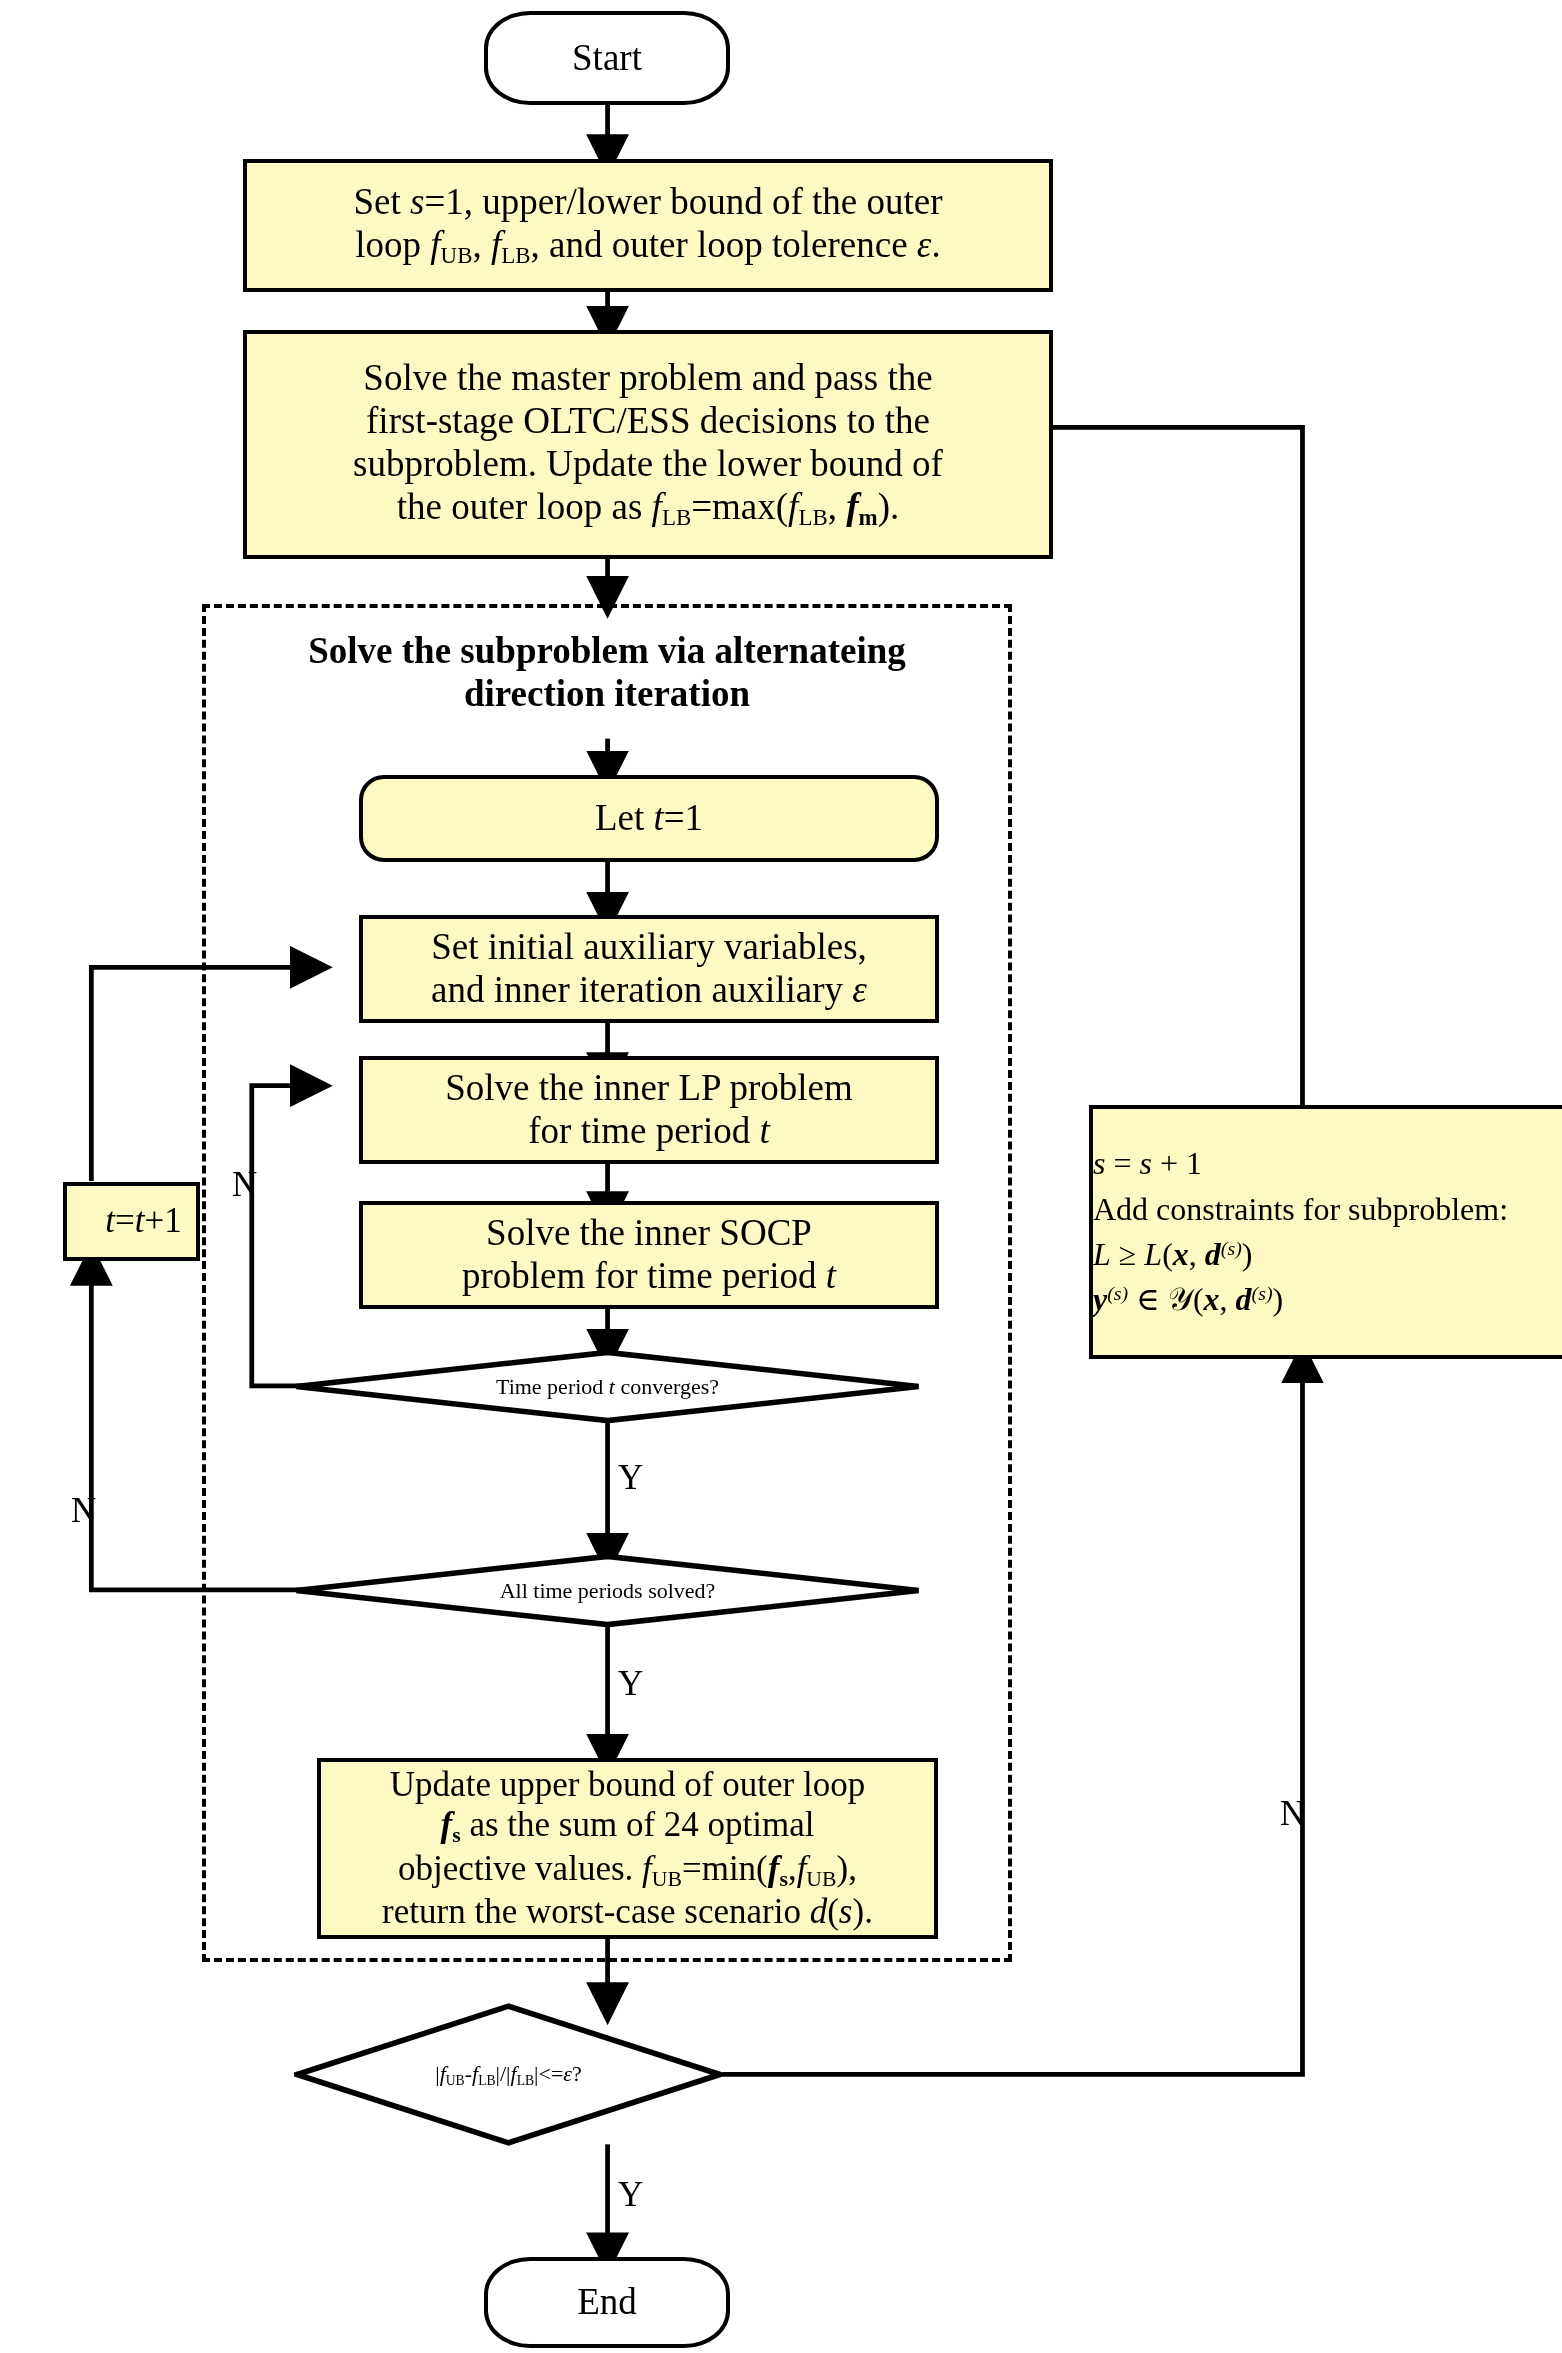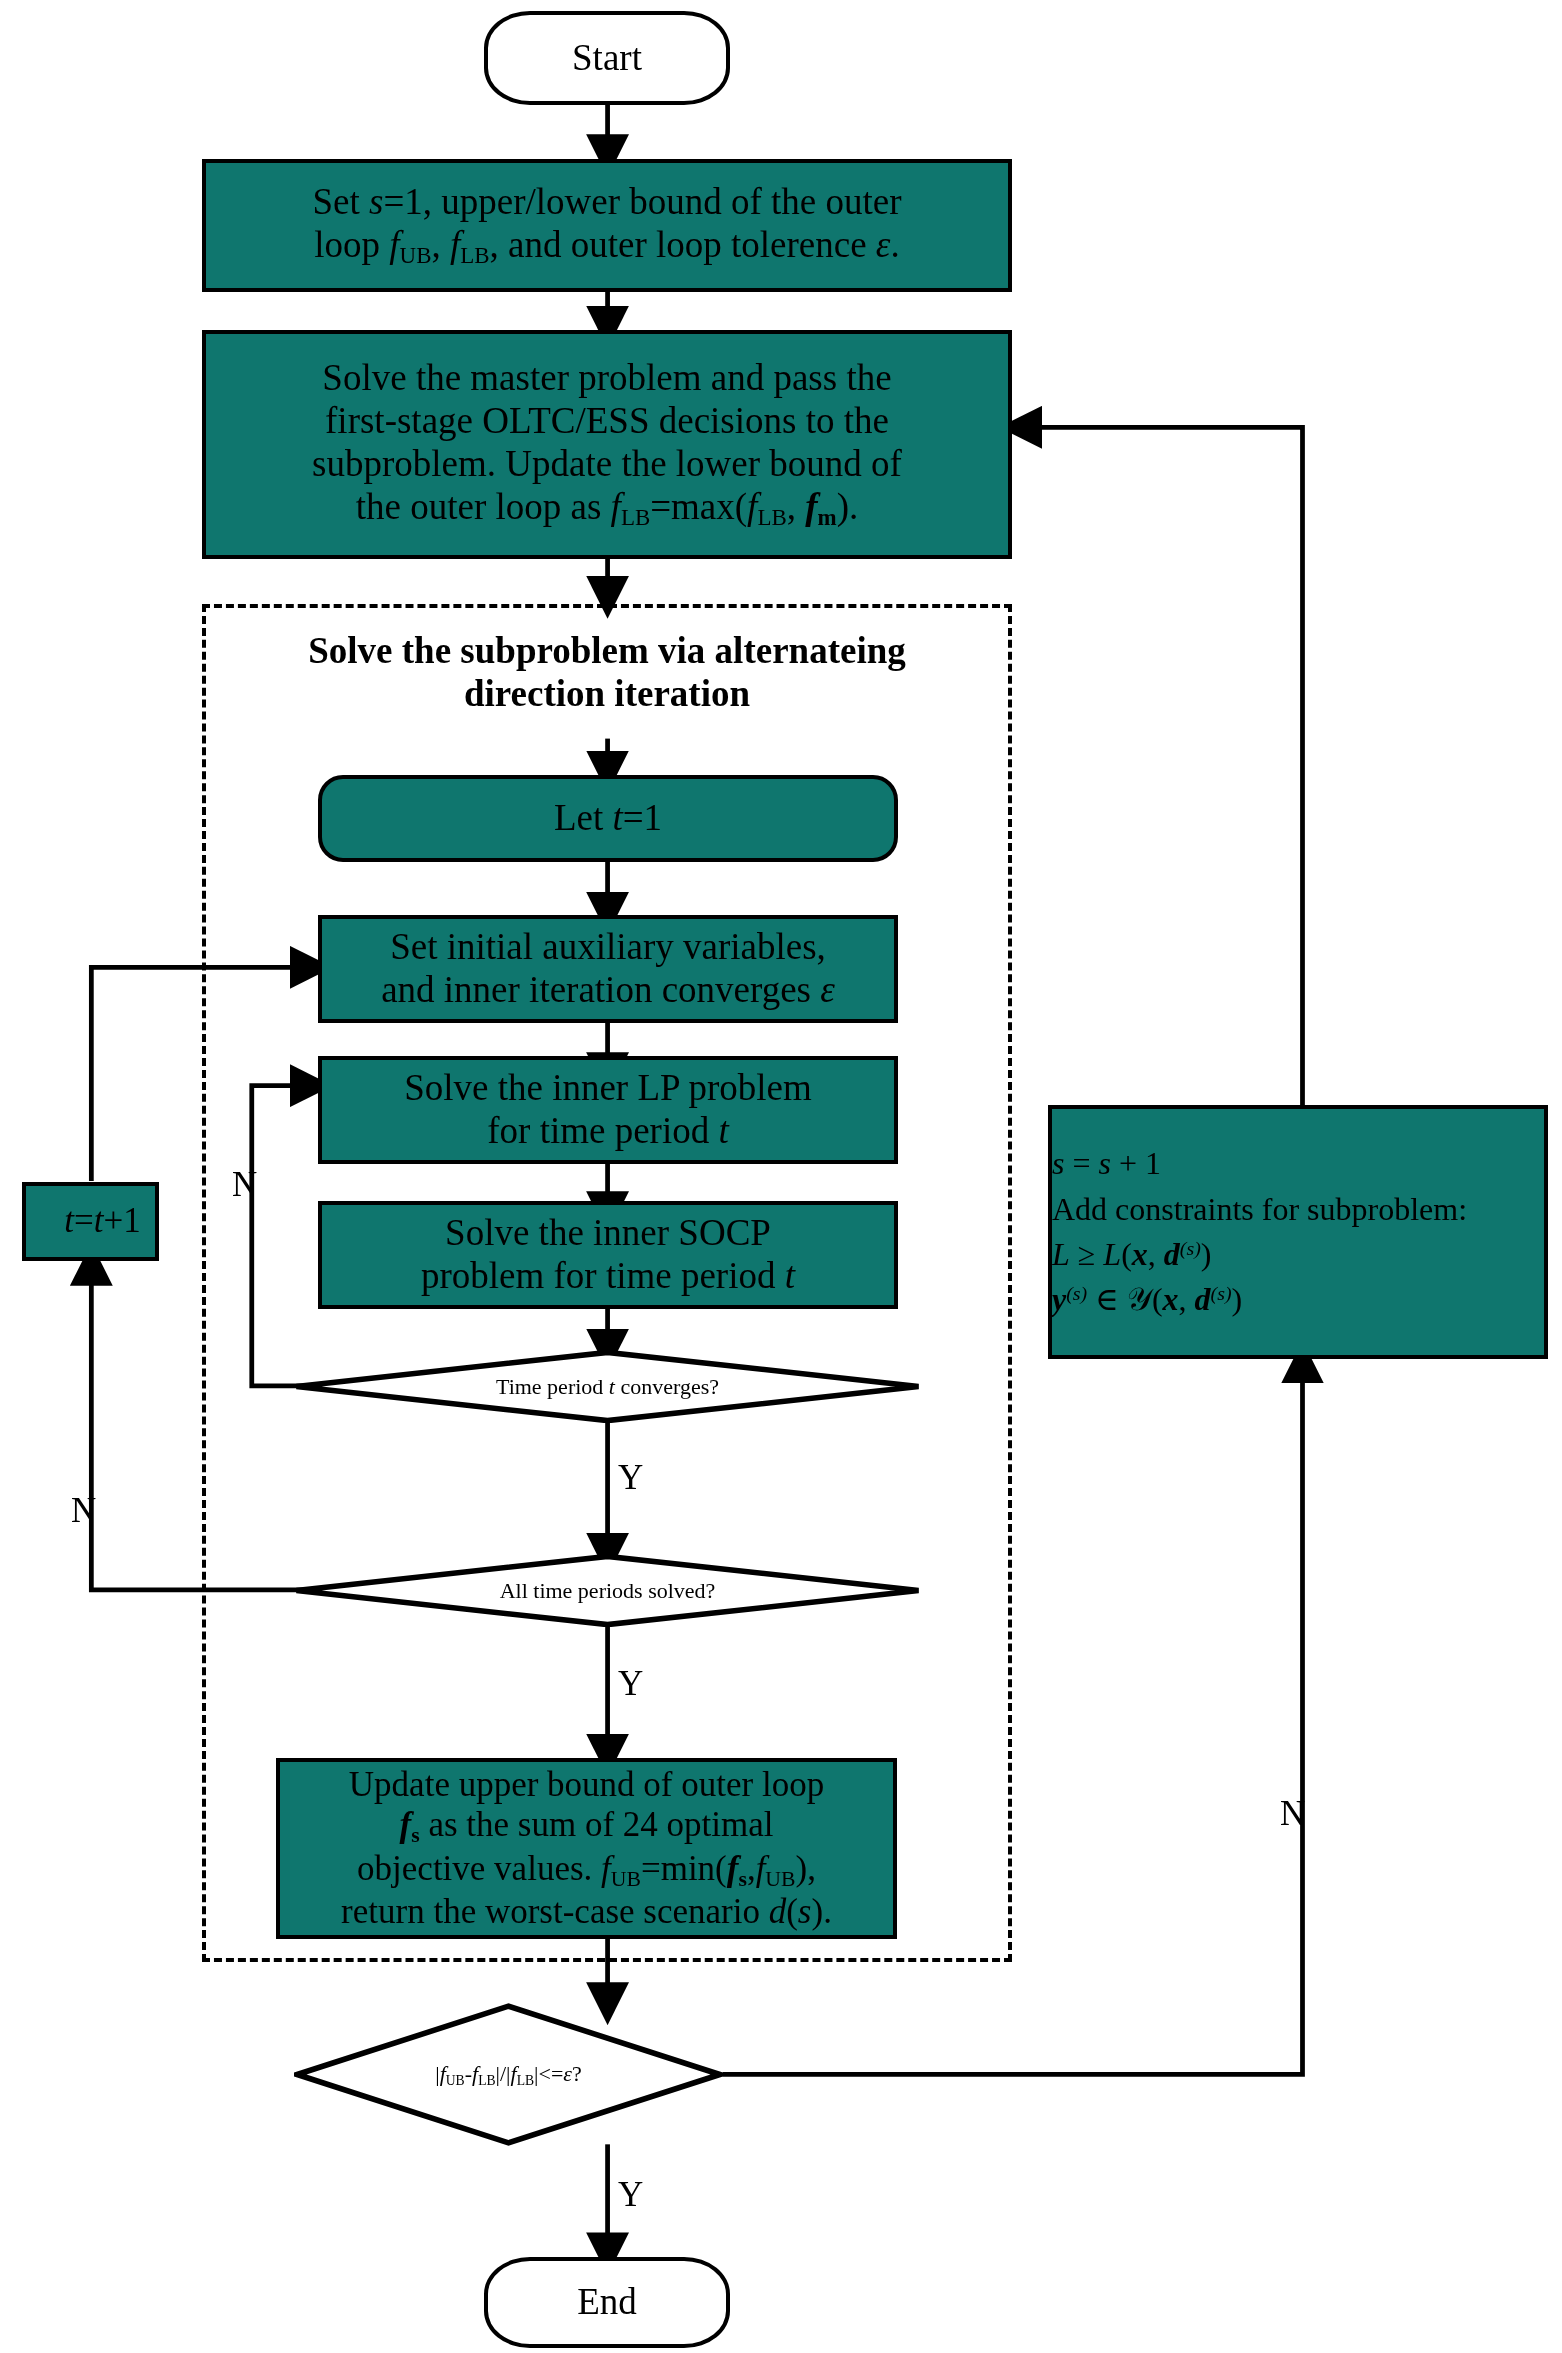--- a/index.html
+++ b/index.html
@@ -1,21 +1,21 @@
 <!DOCTYPE html>
 <html style="font-size:12.7px"><head>
 <meta charset="utf-8">
 <style>
   html,body{margin:0;padding:0;background:#ffffff;}
   #root{
     position:relative;width:1563px;height:2354px;background:#fff;overflow:hidden;
     font-family:"Liberation Serif","DejaVu Serif",serif;color:#000;
   }
   .node{position:absolute;box-sizing:border-box;display:flex;align-items:center;justify-content:center;text-align:center;}
-  .rect{border:4px solid #000;background:#0f766e;}
+  .rect{border:4px solid #000;background:#fef9c3;margin-left:41px;}
   .term{border:4.8px solid #000;background:#fff;border-radius:46px/37px;}
   .dashed{border:4px dashed #000;background:transparent;}
   .txt{line-height:1.16;padding:0 8px;}
   .f40{font-size:32px;}
   .f44{font-size:35px;}
   .f46{font-size:37px;}
   .f42{font-size:33px;}
   .bold{font-weight:bold;}
   sub{font-size:0.62em;vertical-align:-0.28em;}
   sup{font-size:0.62em;vertical-align:0.5em;}
@@ -107,21 +107,21 @@
 
   <div class="node rect" style="left:318px;top:775px;width:580px;height:87px;border-radius:25px;">
     <span class="txt f46">
       <span>Let </span><span class="mi">t</span><span>=1</span>
     </span>
   </div>
 
   <div class="node rect" style="left:318px;top:915px;width:580px;height:108px;">
     <div class="txt f46">
       <span>Set initial auxiliary variables,</span><br>
-      <span>and inner iteration converges </span><span class="mi">ε</span>
+      <span>and inner iteration auxiliary </span><span class="mi">ε</span>
     </div>
   </div>
 
   <div class="node rect" style="left:318px;top:1056px;width:580px;height:108px;">
     <div class="txt f46">
       <span>Solve the inner LP problem</span><br>
       <span>for time period </span><span class="mi">t</span>
     </div>
   </div>
 

